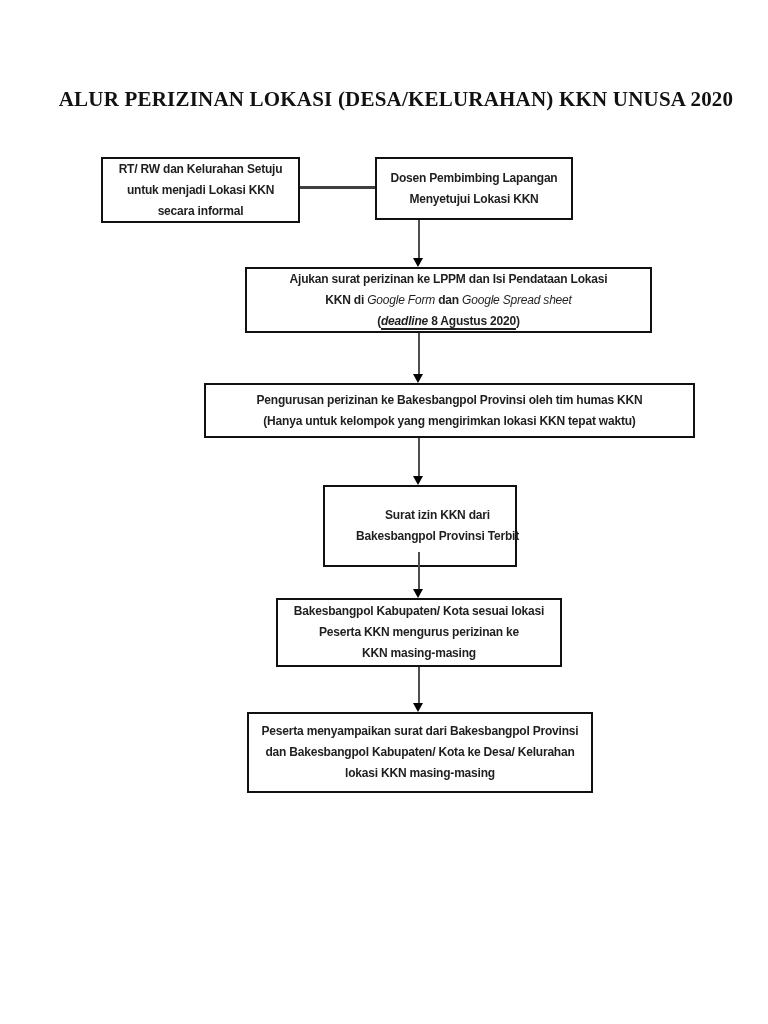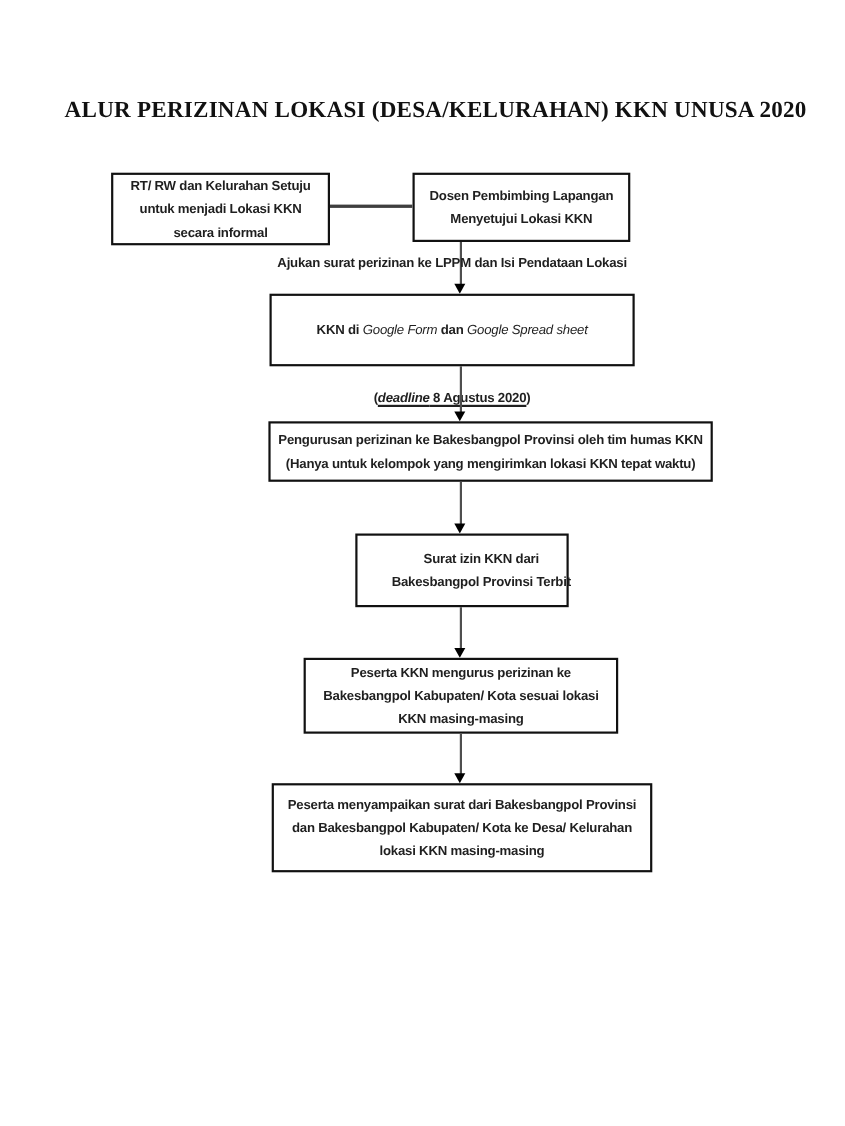--- a/index.html
+++ b/index.html
@@ -63,23 +63,23 @@
     position: absolute;
     left: 0; bottom: 0;
     width: 0; height: 0;
     border-left: 5.5px solid transparent;
     border-right: 5.5px solid transparent;
     border-top: 9px solid #000000;
   }
   
   #box1 { left: 101px; top: 157px; width: 199px; height: 66px; }
   #box2 { left: 375px; top: 157px; width: 198px; height: 63px; align-items: center; }
-  #box3 { left: 245px; top: 267px; width: 332px; height: 66px; gap: 40px; }
-  #box4 { left: 204px; top: 383px; width: 404px; height: 55px; margin-left: 40px; }
-  #box5 { left: 323px; top: 485px; width: 194px; height: 67px; padding-left: 35px; }
+  #box3 { left: 245px; top: 267px; width: 407px; height: 66px; }
+  #box4 { left: 204px; top: 383px; width: 491px; height: 55px; }
+  #box5 { left: 323px; top: 485px; width: 194px; height: 82px; padding-left: 35px; }
   #box6 { left: 276px; top: 598px; width: 286px; height: 69px; }
   #box7 { left: 247px; top: 712px; width: 346px; height: 81px; }
   #hconn { left: 300px; top: 186px; width: 75px; }
   #arrow1 { left: 413px; top: 220px; height: 47px; }
   #arrow2 { left: 413px; top: 333px; height: 50px; }
   #arrow3 { left: 413px; top: 438px; height: 47px; }
   #arrow4 { left: 413px; top: 552px; height: 46px; }
   #arrow5 { left: 413px; top: 667px; height: 45px; }
 </style>
 </head>
@@ -132,22 +132,22 @@
     <div class="line">Surat izin KKN dari</div>
     <div class="line">Bakesbangpol Provinsi Terbit</div>
   </div>
 
   <div class="arrow" id="arrow4">
     <div class="shaft"></div>
     <div class="head"></div>
   </div>
 
   <div class="fbox" id="box6">
+    <div class="line">Bakesbangpol Kabupaten/ Kota sesuai lokasi</div>
     <div class="line">Peserta KKN mengurus perizinan ke</div>
-    <div class="line">Bakesbangpol Kabupaten/ Kota sesuai lokasi</div>
     <div class="line">KKN masing-masing</div>
   </div>
 
   <div class="arrow" id="arrow5">
     <div class="shaft"></div>
     <div class="head"></div>
   </div>
 
   <div class="fbox" id="box7">
     <div class="line">Peserta menyampaikan surat dari Bakesbangpol Provinsi</div>

